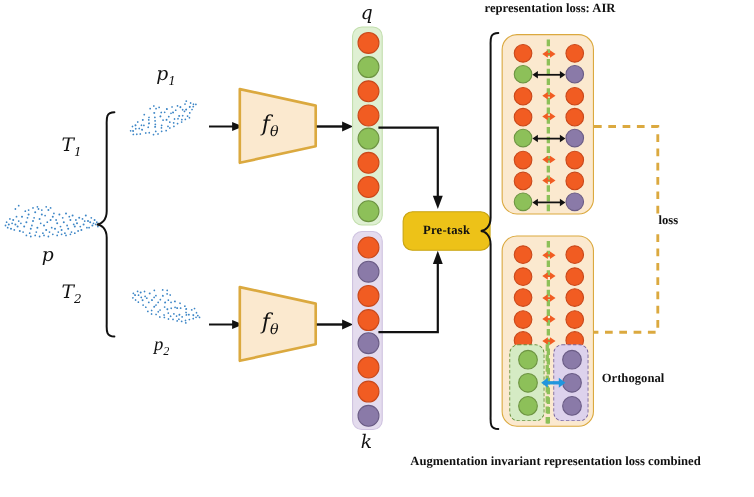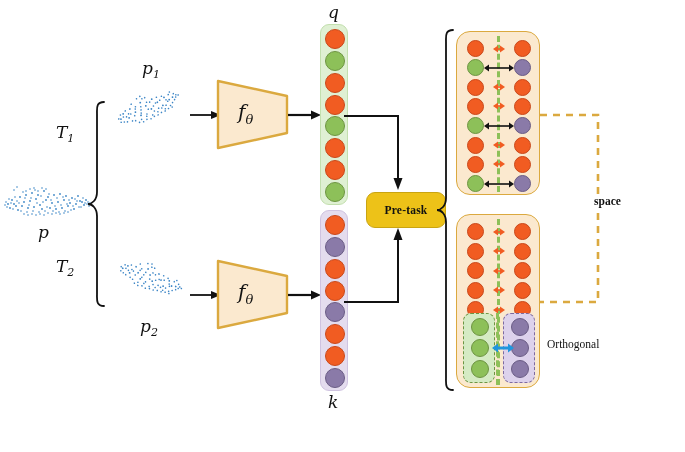--- a/index.html
+++ b/index.html
@@ -1,20 +1,20 @@
 <!DOCTYPE html>
 <html><head>
 <meta charset="utf-8">
 <style>
   html,body{margin:0;padding:0;background:#ffffff;}
   body{width:685px;height:452px;position:relative;overflow:hidden;
        font-family:"Liberation Serif",serif;}
   .abs{position:absolute;}
   .math{font-family:"DejaVu Serif",serif;font-style:italic;color:#111;}
-  .bold{font-family:"Liberation Serif",serif;font-weight:normal;color:#111;text-align:right;}
+  .bold{font-family:"Liberation Serif",serif;font-weight:bold;color:#111;text-align:right;}
 
   
   .cloud{position:absolute;}
   .cloud svg{display:block;}
 
   
   .brace{position:absolute;}
 
   
   .encoder{position:absolute;}
@@ -342,21 +342,21 @@
         <circle cx="36" cy="37" r="0.8"></circle>
         <circle cx="40" cy="36" r="0.8"></circle>
       <circle cx="44" cy="36" r="0.8"></circle>
         <circle cx="48" cy="35" r="0.8"></circle>
         <circle cx="52" cy="35" r="0.8"></circle>
       <circle cx="56" cy="34" r="0.8"></circle>
         <circle cx="60" cy="34" r="0.8"></circle>
     </g>
   </svg>
 </div>
-<div class="abs math" style="left:140px;top:316px;font-size:17px;">
+<div class="abs math" style="left:140px;top:303px;font-size:17px;font-family:Liberation Serif, serif;">
   <span>p</span><sub style="font-size:11px;">2</sub>
 </div>
 
 <div class="abs" style="left:190px;top:108px;">
   <svg width="32" height="14" viewBox="0 0 32 14">
     <line x1="0" y1="7" x2="23" y2="7" stroke="#111" stroke-width="1.8"></line>
     <path d="M31 7 L21 3 L21 11 Z" fill="#111"></path>
   </svg>
 </div>
 <div class="abs" style="left:190px;top:288px;">
@@ -442,20 +442,21 @@
   <span>Pre-task</span>
 </div>
 
 <div class="brace" style="left:436px;top:28px;width:20px;height:364px;">
   <svg width="20" height="364" viewBox="0 0 20 364">
     <path d="M17 2 C9 2 10 8 10 14 L10 170 C10 178 5 182 1 182 C5 182 10 186 10 194 L10 350 C10 356 9 362 17 362" fill="none" stroke="#111" stroke-width="1.8" stroke-linecap="round"></path>
   </svg>
 </div>
 
 <div class="cap" style="left:400px;top:2px;width:200px;font-size:11.5px;">
+  <div>representation loss: AIR</div>
 </div>
 
 <div class="panel" id="panel-air" style="left:456px;top:31px;width:84px;height:164px;">
   <div class="vdash" style="left:40px;top:4px;height:156px;"></div>
 <div class="dot d-orange" style="left: 10px; top: 8px; width: 17px; height: 17px;"></div>
     <div class="dot d-orange" style="left: 57px; top: 8px; width: 17px; height: 17px;"></div>
     <div class="abs" style="left: 27px; top: 9.5px;"><svg width="30" height="14" viewBox="0 0 30 14">
         <line x1="13" y1="7" x2="17" y2="7" stroke="#f15c22" stroke-width="1.6"></line>
         <path d="M9 7 L14 3.6 L14 10.4 Z" fill="#f15c22"></path>
         <path d="M21 7 L16 3.6 L16 10.4 Z" fill="#f15c22"></path>
@@ -573,17 +574,18 @@
 <div class="abs bold" style="left:547px;top:338px;font-size:11.5px;">
   <span>Orthogonal</span>
 </div>
 
 <div class="abs" style="left:540px;top:112px;width:130px;height:200px;">
   <svg width="130" height="200" viewBox="0 0 130 200">
     <path d="M0 3 L58 3 L58 190 L0 190" fill="none" stroke="#dba93f" stroke-width="2.6" stroke-dasharray="7 6"></path>
   </svg>
 </div>
 <div class="cap" style="left:545px;top:195px;width:125px;font-size:11.5px;background:#fff;">
-  <div>space</div>
+  <div>loss</div>
 </div>
 
 <div class="cap" style="left:325px;top:414px;width:360px;font-size:11.5px;">
+  <div>Augmentation  invariant representation loss combined</div>
 </div>
 
 </body></html>

